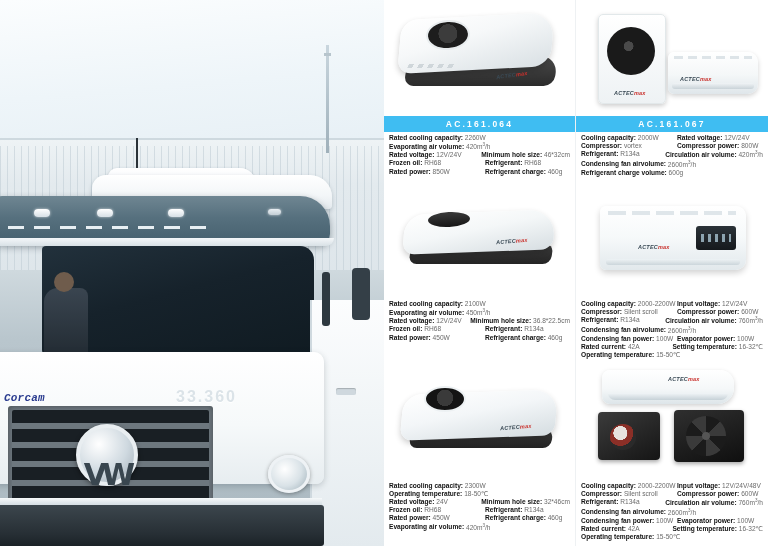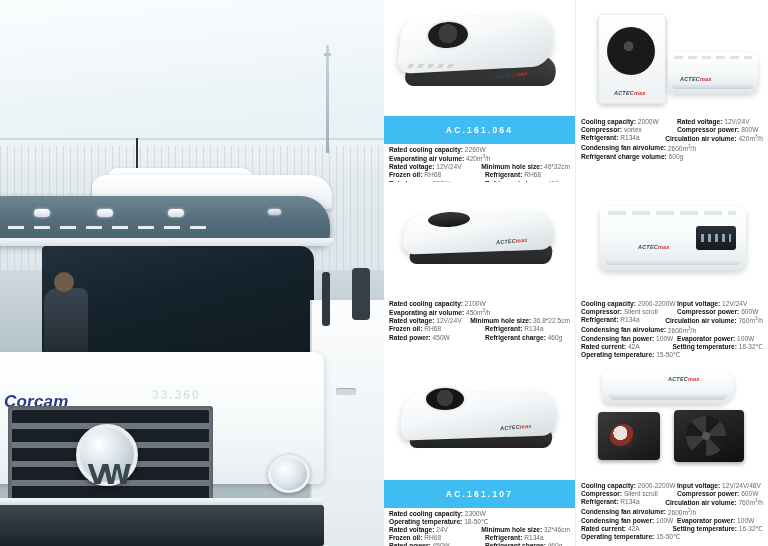--- a/index.html
+++ b/index.html
@@ -88,43 +88,43 @@
     border-radius:14px 8px 0 0;
   }
   .driver:before{content:"";position:absolute;left:10px;top:-16px;width:20px;height:20px;border-radius:50%;
     background:#6f5c4c;}
   .hood{
     position:absolute;left:-6px;top:352px;width:330px;height:132px;
     background:linear-gradient(180deg,#ffffff 0%,#f6f9fa 55%,#e7edf0 100%);
     border-radius:4px 10px 8px 4px;
     box-shadow:0 2px 6px rgba(30,45,55,.22);
   }
-  .corcam{position:absolute;left:4px;top:392px;font-size:17px;font-weight:bold;font-style:italic;
-    color:#2b3c8f;letter-spacing:.2px;}
-  .model-emboss{position:absolute;left:152px;top:388px;font-size:12px;font-weight:bold;letter-spacing:2px;
+  .corcam{position:absolute;left:4px;top:392px;font-size:11px;font-weight:bold;font-style:italic;
+    color:#2b3c8f;letter-spacing:.2px;font-family:Liberation Mono, monospace;}
+  .model-emboss{position:absolute;left:176px;top:388px;font-size:16px;font-weight:bold;letter-spacing:2px;
     color:#dbe3e8;text-shadow:0 1px 0 #fff;}
   .grille{
     position:absolute;left:8px;top:406px;width:205px;height:99px;
     background:#6d777e;border-radius:3px;
     box-shadow:inset 0 0 6px rgba(0,0,0,.35);
   }
   .grille:before{
     content:"";position:absolute;inset:4px;
     background:repeating-linear-gradient(180deg,#191f24 0 13px,#6d777e 13px 19px);
     border-radius:2px;
   }
   .vwlogo{
     position:absolute;left:76px;top:424px;width:54px;height:54px;border-radius:50%;
     background:radial-gradient(circle at 35% 30%,#ffffff 0%,#cfd9e0 55%,#9fabb4 100%);
     border:4px solid #e9eef1;
     box-shadow:0 2px 5px rgba(0,0,0,.45);
     display:flex;align-items:center;justify-content:center;
   }
   .vwlogo span{
-    font-size:26px;font-weight:bold;color:#39464f;letter-spacing:-5px;
+    font-size:30px;font-weight:bold;color:#39464f;letter-spacing:-5px;
     font-family:"DejaVu Sans",sans-serif;line-height:1;margin-top:39px;
   }
   .headlight{
     position:absolute;left:268px;top:455px;width:36px;height:32px;border-radius:50%;
     background:radial-gradient(circle at 38% 35%,#ffffff,#d9e2e7 55%,#9fb0b9 100%);
     border:3px solid #eef2f5;box-shadow:0 1px 4px rgba(0,0,0,.35);
   }
   .door{
     position:absolute;left:310px;top:300px;width:74px;height:246px;
     background:linear-gradient(180deg,#fcfdfe 0%,#f1f5f7 45%,#e3eaee 100%);
@@ -142,21 +142,21 @@
   .bumper-strip{position:absolute;left:0;top:498px;width:322px;height:7px;
     background:linear-gradient(180deg,#f6f9fa,#d5dee3);}
 
   
   .grid{width:384px;height:546px;display:flex;flex-wrap:wrap;background:#fff;}
   .cell{width:192px;height:182px;position:relative;box-sizing:border-box;background:#fff;
         border-right:1px solid #eef1f3;}
   .cell:nth-child(2n){border-right:none;}
   .photo-area{position:relative;width:100%;height:116px;background:#fff;overflow:hidden;}
   .title-bar{
-    height:28px;background:#3fbdf2;color:#fff;
+    height:16px;background:#3fbdf2;color:#fff;
     display:flex;align-items:center;justify-content:center;
     font-size:8.5px;font-weight:bold;letter-spacing:2.2px;
     font-family:"Liberation Sans",sans-serif;
   }
   .specs{padding:3px 5px 0 5px;}
   .srow{display:flex;line-height:1.0;margin-bottom:1.5px;}
   .sitem{font-size:6.6px;color:#1a1a1a;white-space:nowrap;}
   .sitem.col1{width:96px;}
   .sitem.col2{flex:1;}
   .sitem.full{width:100%;}
@@ -331,20 +331,21 @@
         <div class="boxB">
           <div class="boxB-fan"></div>
         </div>
         <div class="brand" style="left:38px;top:90px;">ACTEC<span class="logo-red">max</span></div>
         <div class="splitC">
           <div class="splitC-top"></div>
           <div class="splitC-vent"></div>
         </div>
         <div class="brand" style="left:104px;top:76px;">ACTEC<span class="logo-red">max</span></div>
       </div>
+      <div class="title-bar">AC.161.067</div>
       <div class="specs">
           <div class="srow">
             <div class="sitem col1"><span class="k">Cooling capacity:</span> <span class="v">2000W</span></div>
             <div class="sitem col2"><span class="k">Rated voltage:</span> <span class="v">12V/24V</span></div>
           </div>
           <div class="srow">
             <div class="sitem col1"><span class="k">Compressor:</span> <span class="v">vortex</span></div>
             <div class="sitem col2"><span class="k">Compressor power:</span> <span class="v">800W</span></div>
           </div>
           <div class="srow">
@@ -428,21 +429,20 @@
         </div>
     </div>
 
     <div class="cell">
       <div class="photo-area">
         <div class="roofF-base"></div>
         <div class="roofF-body"></div>
         <div class="roofF-fan"></div>
         <div class="brand" style="left:116px;top:60px;transform:rotate(-5deg);">ACTEC<span class="logo-red">max</span></div>
       </div>
-      <div class="title-bar">AC.161.107</div>
       <div class="specs">
           <div class="srow">
             <div class="sitem full"><span class="k">Rated cooling capacity:</span> <span class="v">2300W</span></div>
           </div>
           <div class="srow">
             <div class="sitem full"><span class="k">Operating temperature:</span> <span class="v">18-50℃</span></div>
           </div>
           <div class="srow">
             <div class="sitem col1"><span class="k">Rated voltage:</span> <span class="v">24V</span></div>
             <div class="sitem col2"><span class="k">Minimum hole size:</span> <span class="v">32*46cm</span></div>

